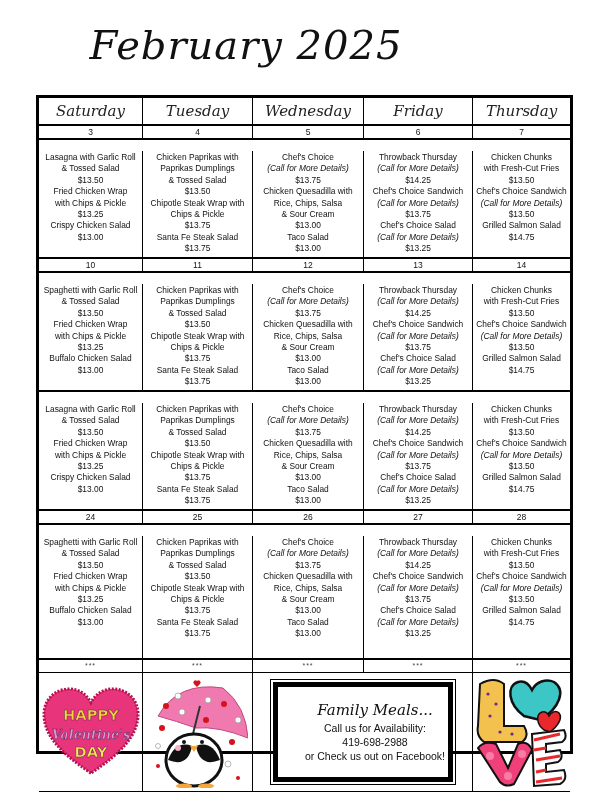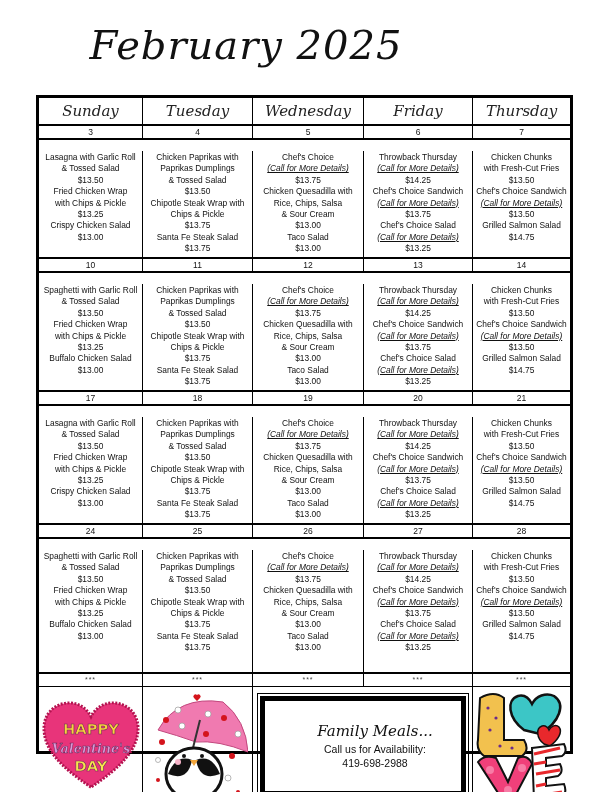--- a/index.html
+++ b/index.html
@@ -26,45 +26,45 @@
     font-size: 8.5px; line-height: 12px; text-align: center; border-right: 1.5px solid #000; box-sizing: border-box;
   }
   .date-cell:last-child { border-right: none; }
   .menu-row { height: 106px; border-bottom: 2px solid #000; margin-top: 11px; }
   .menu-row.last { height: 122px; }
   .menu-cell {
     border-right: 1.5px solid #000; box-sizing: border-box; text-align: center;
     font-size: 8.4px; line-height: 11.4px; padding-top: 1px; overflow: hidden; white-space: nowrap;
   }
   .menu-cell:last-child { border-right: none; }
-  .menu-cell .it { font-style: italic; text-decoration: underline; }
+  .menu-cell .it { font-style: italic; }
   .stars-row { height: 12px; border-bottom: 1.5px solid #000; }
   .stars-cell { font-size: 7px; line-height: 12px; text-align: center; color: #444; border-right: 1.5px solid #000; box-sizing: border-box; letter-spacing: 1px; }
   .stars-cell:last-child { border-right: none; }
   .img-row { height: 118px; border-bottom: 2px solid #000; position: relative; }
   .img-cell { border-right: 1.5px solid #000; box-sizing: border-box; position: relative; display: flex; align-items: center; justify-content: center; }
   .img-cell:last-child { border-right: none; }
   .img-cell.span2 { grid-column: span 2; }
   .fam-box {
-    width: 206px; height: 100px; border: 5px solid #000; box-sizing: border-box;
+    width: 180px; height: 100px; border: 5px solid #000; box-sizing: border-box;
     outline: 1px solid #000; outline-offset: 2px;
     display: flex; flex-direction: column; align-items: center; justify-content: center; background: #fff; padding-left: 25px;
   }
   .fam-title { font-family: "DejaVu Serif", serif; font-style: italic; font-size: 15px; margin-bottom: 2px; }
   .fam-line { font-size: 10.5px; line-height: 14px; }
   .bottom-row { height: 11px; }
 </style>
 </head>
 <body>
 
 <div class="title">February 2025</div>
 
 <div class="grid">
   <div class="cols hdr-row">
-    <div class="hdr-cell">Sunday</div>
+    <div class="hdr-cell">Saturday</div>
     <div class="hdr-cell">Tuesday</div>
     <div class="hdr-cell">Wednesday</div>
     <div class="hdr-cell">Friday</div>
     <div class="hdr-cell">Thursday</div>
   </div>
 
   <div id="weeks-container">
       <div class="cols date-row">
         <div class="date-cell">3</div>
         <div class="date-cell">4</div>
@@ -181,27 +181,20 @@
         <div class="menu-cell">
           <div>Chicken Chunks</div>
           <div>with Fresh-Cut Fries</div>
           <div>$13.50</div>
           <div>Chef's Choice Sandwich</div>
           <div class="it">(Call for More Details)</div>
           <div>$13.50</div>
           <div>Grilled Salmon Salad</div>
           <div>$14.75</div>
         </div>
-      </div>
-      <div class="cols date-row">
-        <div class="date-cell">17</div>
-        <div class="date-cell">18</div>
-        <div class="date-cell">19</div>
-        <div class="date-cell">20</div>
-        <div class="date-cell">21</div>
       </div>
       <div class="cols menu-row">
         <div class="menu-cell">
           <div>Lasagna with Garlic Roll</div>
           <div>&amp; Tossed Salad</div>
           <div>$13.50</div>
           <div>Fried Chicken Wrap</div>
           <div>with Chips &amp; Pickle</div>
           <div>$13.25</div>
           <div>Crispy Chicken Salad</div>
@@ -363,20 +356,21 @@
             <circle cx="80" cy="88" r="3"></circle>
             <circle cx="10" cy="70" r="2.5"></circle>
         </g>
       </svg>
     </div>
     <div class="img-cell span2">
       <div class="fam-box">
         <div class="fam-title">Family Meals...</div>
         <div class="fam-line">Call us for Availability:</div>
         <div class="fam-line">419-698-2988</div>
+        <div class="fam-line">or Check us out on Facebook!</div>
       </div>
     </div>
     <div class="img-cell">
       <svg width="96" height="112" viewBox="0 0 96 112">
         <path d="M6 8 Q20 0 30 8 L30 50 L50 50 Q56 60 48 66 L10 66 Q2 60 4 50 Z" fill="#f2c14e" stroke="#111" stroke-width="2"></path>
         <g fill="#6a2a8a">
             <circle cx="14" cy="18" r="1.6"></circle>
             <circle cx="22" cy="28" r="1.6"></circle>
             <circle cx="16" cy="40" r="1.6"></circle>
             <circle cx="26" cy="56" r="1.6"></circle>

